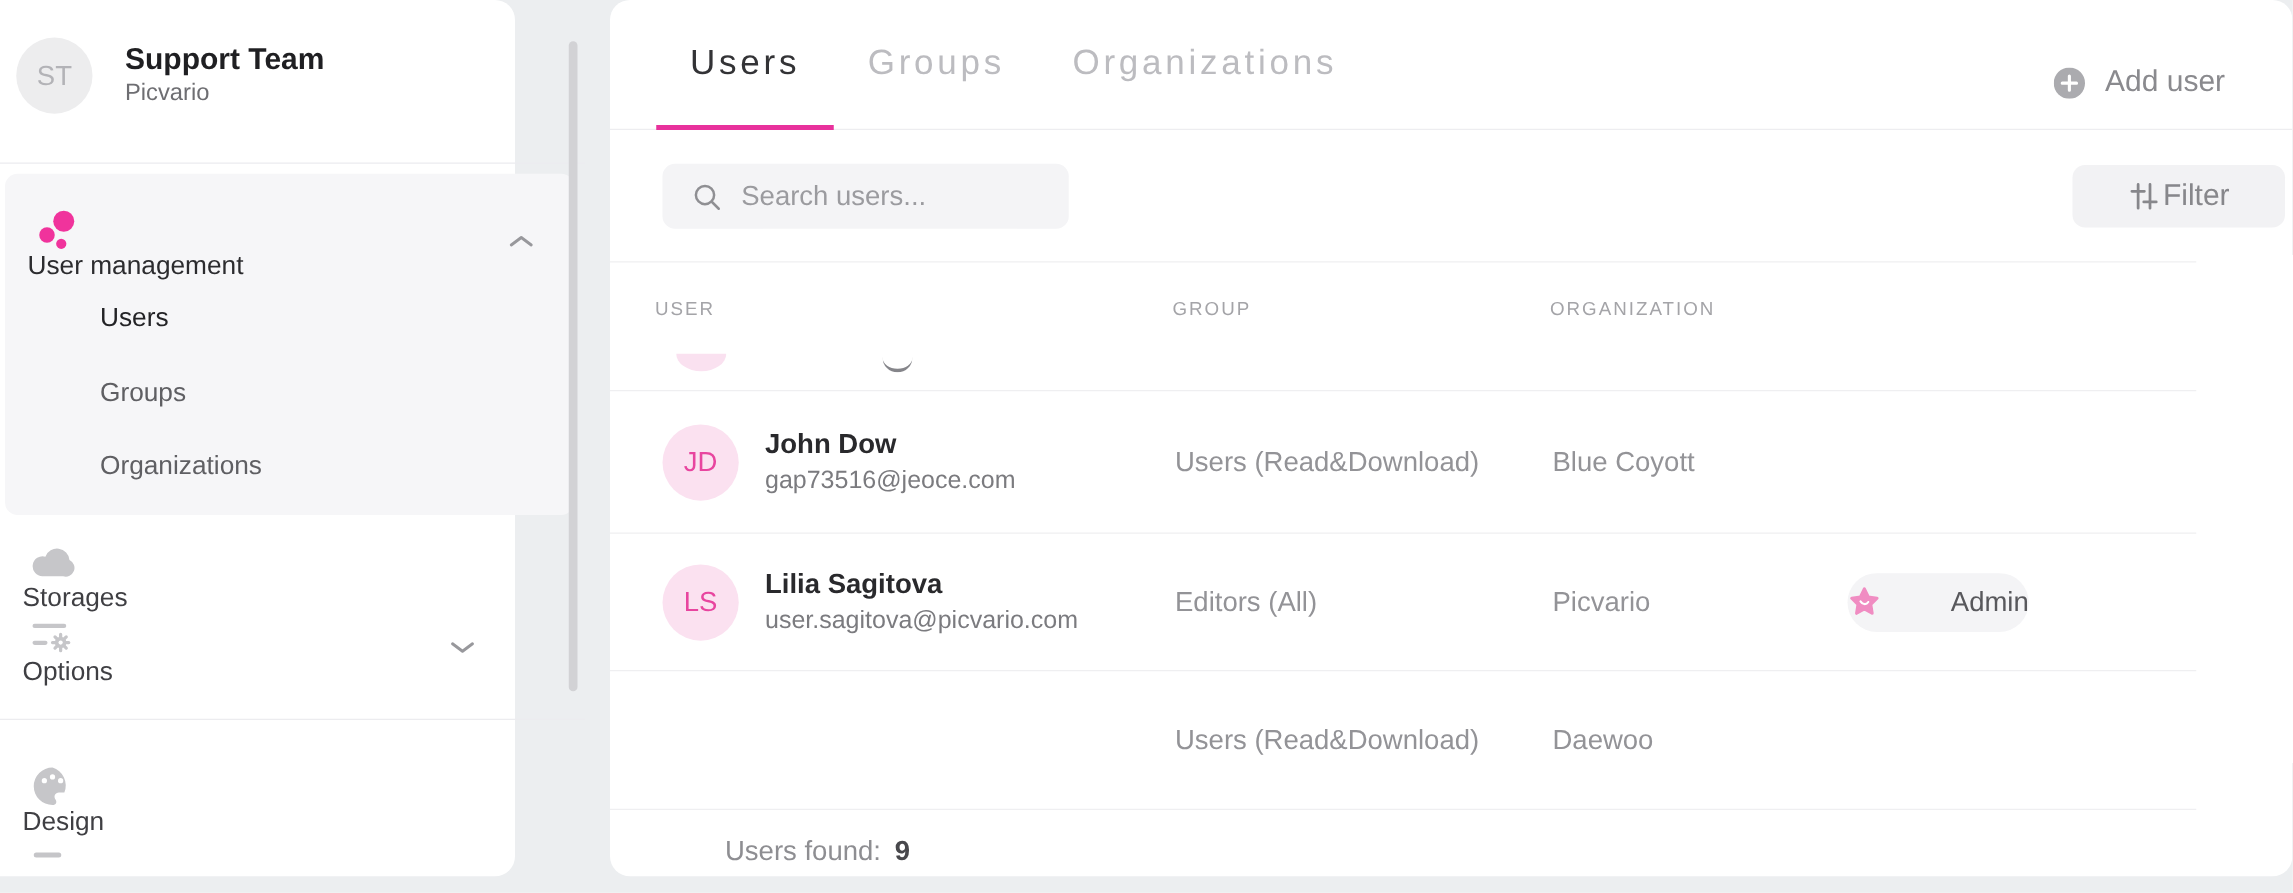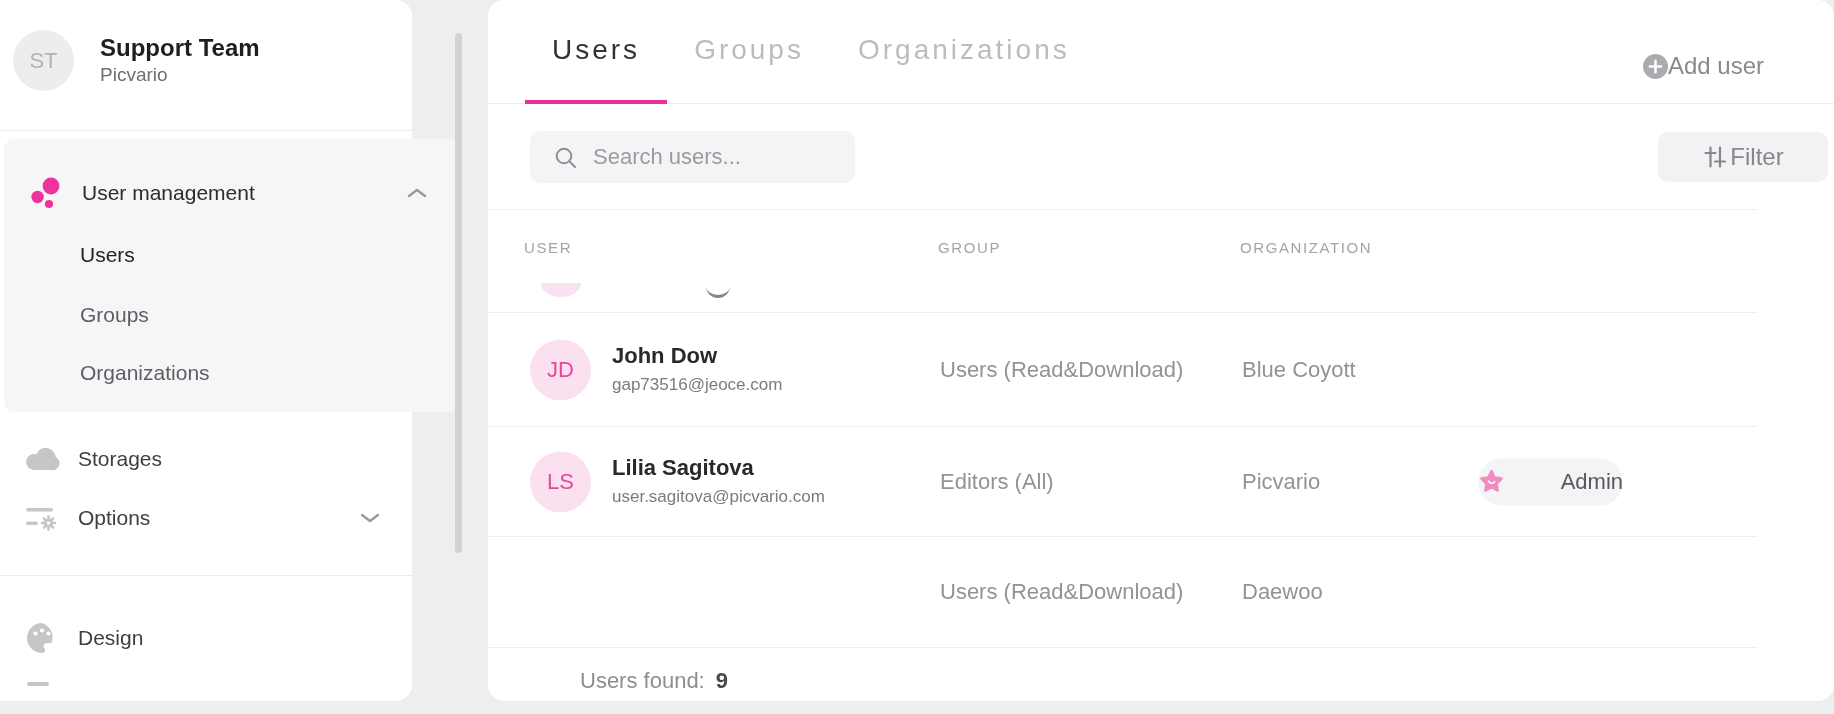--- a/index.html
+++ b/index.html
@@ -7,60 +7,60 @@
 
   
   .sidebar{position:absolute;left:0;top:0;width:412px;height:701px;background:#ffffff;border-radius:0 16px 16px 0;}
   .account{position:absolute;left:0;top:0;width:100%;height:120px;cursor:pointer;}
   .avatar-lg{position:absolute;left:13px;top:30px;width:61px;height:61px;border-radius:50%;background:#ededee;color:#b3b3b7;font-size:22px;display:flex;align-items:center;justify-content:center;}
   .acc-name{position:absolute;left:100px;top:34px;font-size:24px;font-weight:700;color:#1f1f22;}
   .acc-sub{position:absolute;left:100px;top:64px;font-size:19px;color:#6e6e72;}
   .sb-divider{position:absolute;left:0;width:468px;height:1px;background:#ececef;}
   .d1{top:130px;} .d2{top:575px;}
   .nav-block{position:absolute;left:4px;top:139px;width:455px;height:273px;background:#f6f6f8;border-radius:10px;}
-  .nav-row{position:absolute;left:0;width:100%;height:52px;display:flex;align-items:center;cursor:pointer;}
+  .nav-row{position:absolute;left:0;width:100%;height:52px;display:flex;cursor:pointer;flex-direction:column;}
   .nav-row .ic{width:36px;height:34px;margin-left:24px;display:flex;align-items:center;justify-content:center;flex:none;}
   .nav-label{margin-left:18px;font-size:21px;color:#2c2c2f;}
   .nav-label.muted{color:#3f3f43;}
   .chev{position:absolute;right:32px;top:50%;transform:translateY(-50%);display:flex;}
   .um-row{top:28px;}
   .sub-item{position:absolute;left:76px;height:30px;font-size:21px;color:#5f5f63;cursor:pointer;display:flex;align-items:center;}
   .sub-item.active{color:#232326;}
   .si-users{top:101px;} .si-groups{top:161px;} .si-orgs{top:219px;}
   .row-storages{top:433px;} .row-options{top:492px;} .row-design{top:612px;}
   .mini-dash{position:absolute;left:27px;top:682px;width:22px;height:4px;border-radius:2px;background:#c5c5c8;}
   .sb-scrollbar{position:absolute;left:455px;top:33px;width:7px;height:520px;border-radius:4px;background:#d2d2d5;cursor:grab;}
 
   
   .content{position:absolute;left:488px;top:0;width:1346px;height:701px;background:#ffffff;border-radius:16px;}
   .tabs{position:absolute;left:0;top:0;width:100%;height:104px;border-bottom:1px solid #ededf0;display:flex;align-items:center;padding-left:37px;box-sizing:border-box;}
   .tab{height:104px;display:flex;align-items:center;padding:0 27px;font-size:28px;letter-spacing:3px;color:#bcbcc0;cursor:pointer;box-sizing:border-box;border-bottom:4px solid transparent;}
   .tab.active{color:#333336;border-bottom:4px solid #e8319c;}
-  .add-user{position:absolute;left:1155px;top:48px;height:36px;display:flex;align-items:center;cursor:pointer;justify-content:space-between;}
+  .add-user{position:absolute;left:1155px;top:48px;height:36px;display:flex;align-items:center;gap:16px;cursor:pointer;justify-content:space-between;}
   .add-user span{font-size:24px;color:#8a8a8e;}
   .search-box{position:absolute;left:42px;top:131px;width:325px;height:52px;background:#f4f4f6;border-radius:10px;display:flex;align-items:center;padding-left:24px;box-sizing:border-box;}
   .search-box input{border:none;outline:none;background:transparent;margin-left:14px;font-size:22px;color:#55555a;width:240px;font-family:"Liberation Sans",sans-serif;}
   .search-box input::placeholder{color:#9b9b9f;}
   .filter-btn{position:absolute;left:1170px;top:132px;width:170px;height:50px;background:#f2f2f4;border:none;border-radius:10px;display:flex;align-items:center;justify-content:center;gap:2px;cursor:pointer;}
   .filter-btn span{font-size:24px;color:#87878b;font-family:"Liberation Sans",sans-serif;}
   .mid-divider{position:absolute;left:0;top:209px;width:1269px;height:1px;background:#efeff1;}
   .thead{position:absolute;left:0;top:239px;width:1269px;height:20px;}
   .th{position:absolute;top:0;font-size:15px;letter-spacing:1.6px;color:#a4a4a8;}
   .th-user{left:36px;} .th-group{left:450px;} .th-org{left:752px;}
   .rows{position:absolute;left:0;top:260px;width:1269px;}
   .trow{position:relative;width:100%;border-bottom:1px solid #efeff1;box-sizing:border-box;cursor:pointer;}
   .trow.partial{height:53px;}
   .r1{height:114px;} .r2{height:110px;} .r3{height:111px;}
   .sliver{position:absolute;left:53px;top:23px;width:40px;height:14px;background:#fae1f0;border-radius:0 0 20px 20px / 0 0 14px 14px;}
   .curve{position:absolute;left:218px;top:24px;width:24px;height:11px;border-bottom:3px solid #85858a;border-radius:0 0 12px 12px;}
   .cell-user{position:absolute;left:42px;top:50%;transform:translateY(-50%);display:flex;align-items:center;}
   .avatar{width:61px;height:61px;border-radius:50%;background:#fbe1f0;color:#e8459f;font-size:22px;display:flex;align-items:center;justify-content:center;flex:none;}
   .uinfo{margin-left:21px;}
   .uname{font-size:22px;font-weight:700;color:#29292c;line-height:30px;}
-  .uemail{font-size:17px;color:#7b7b7f;line-height:28px;}
+  .uemail{font-size:20px;color:#7b7b7f;line-height:28px;}
   .cell-group,.cell-org{position:absolute;top:50%;transform:translateY(-50%);font-size:22px;color:#939397;}
   .cell-group{left:452px;} .cell-org{left:754px;}
   .badge{position:absolute;left:990px;top:50%;transform:translateY(-50%);width:145px;height:47px;border-radius:24px;background:#f4f4f6;display:flex;align-items:center;justify-content:space-between;gap:11px;}
   .badge span{font-size:22px;color:#58585c;}
   .tfoot{position:absolute;left:92px;top:668px;display:flex;align-items:baseline;gap:11px;}
   .tfoot .lab{font-size:22px;color:#8e8e92;}
   .tfoot .cnt{font-size:22px;color:#48484c;font-weight:700;}
 </style>
 </head>
 <body>

